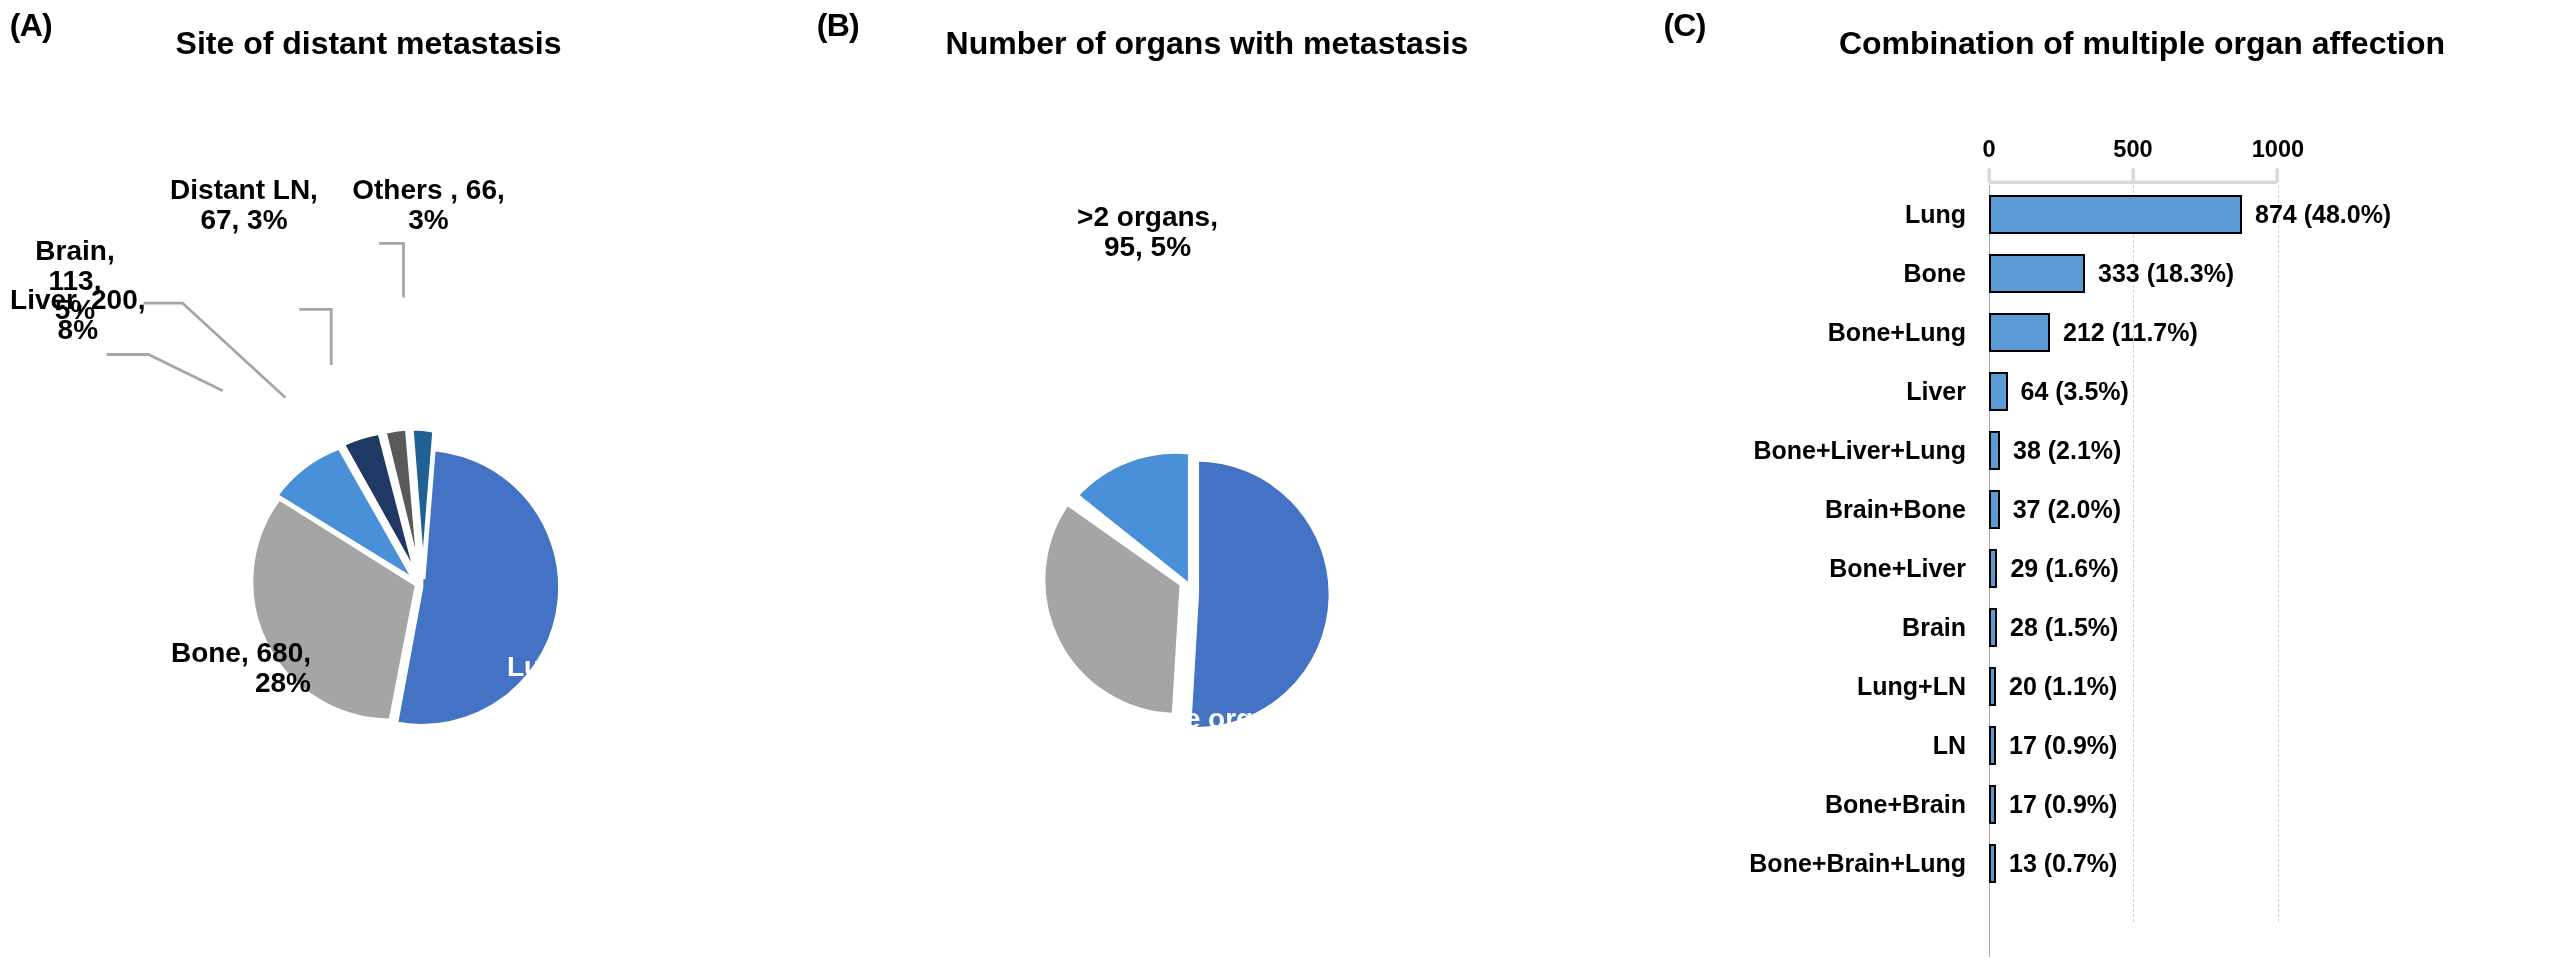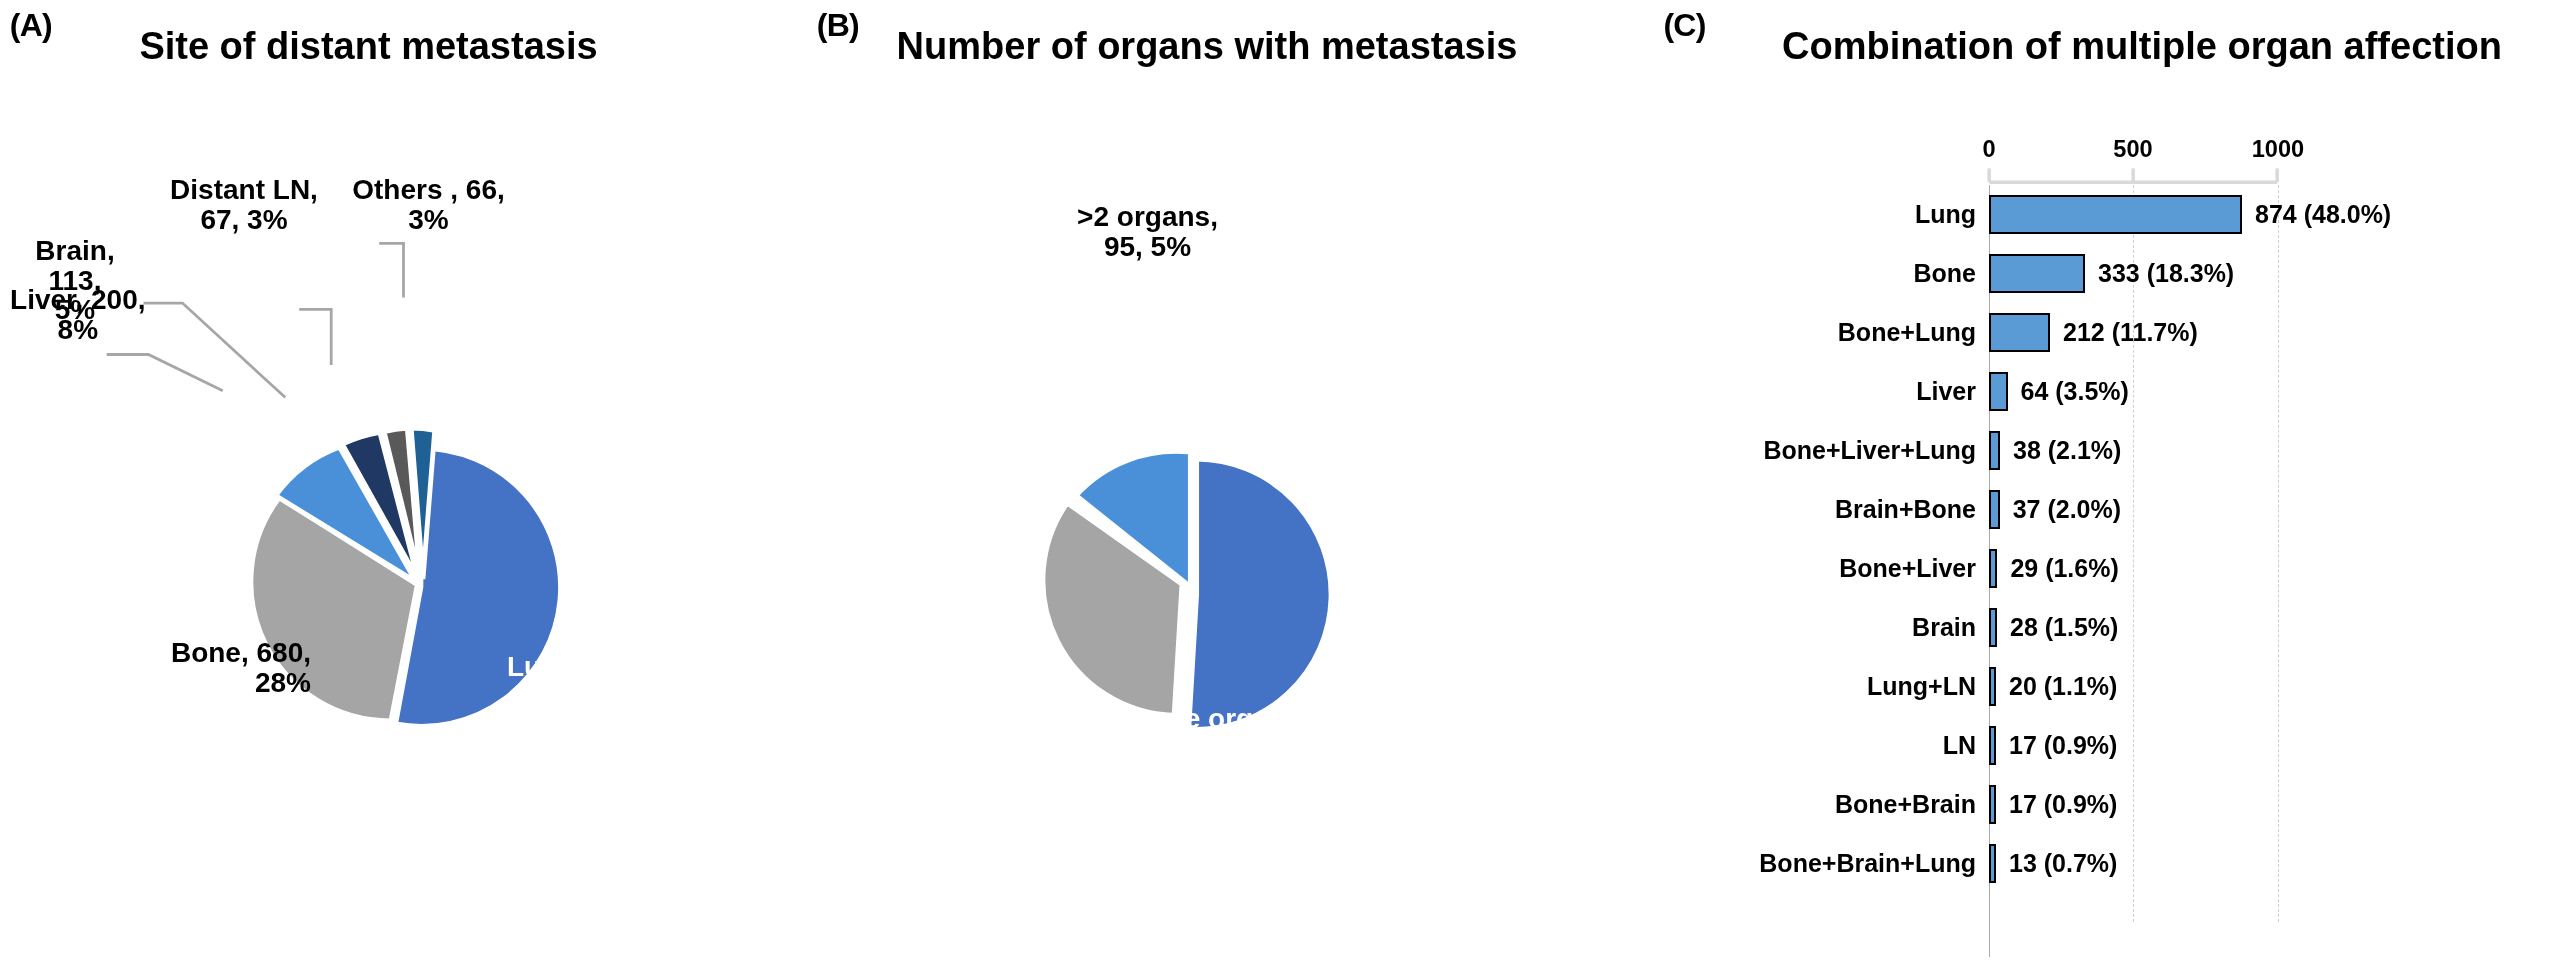--- a/index.html
+++ b/index.html
@@ -4,37 +4,37 @@
 <style>
   html,body{margin:0;padding:0;background:#ffffff;}
   body{width:2576px;height:962px;position:relative;overflow:hidden;
        font-family:"Liberation Sans","DejaVu Sans",sans-serif;color:#000;}
   .panel{position:absolute;top:0;height:962px;}
   #panel-a{left:0;width:807px;}
   #panel-b{left:807px;width:855px;}
   #panel-c{left:1662px;width:914px;}
 
   .panel-tag{position:absolute;font-weight:bold;font-size:32px;letter-spacing:-0.7px;}
-  .panel-title{position:absolute;font-weight:bold;font-size:38px;text-align:center;
+  .panel-title{position:absolute;font-weight:bold;font-size:32px;text-align:center;
                white-space:nowrap;}
 
   .pie-svg{position:absolute;}
   .cb-label{position:absolute;font-weight:bold;font-size:28px;line-height:1.06;
             text-align:center;white-space:pre-line;}
   .cb-label.inside{color:#ffffff;}
   .cb-label.outside{color:#000000;}
 
   
   .c-axis{position:absolute;}
   .c-tick-label{position:absolute;font-size:23.6px;font-weight:bold;text-align:center;
                 transform:translateX(-50%);white-space:nowrap;}
   .c-rows{position:absolute;left:0;top:185px;width:914px;}
   .c-row{position:relative;height:59px;display:flex;align-items:center;}
   .c-cat{width:327px;text-align:right;font-size:25px;font-weight:bold;
-         padding-right:13px;box-sizing:border-box;white-space:nowrap;}
+         padding-right:23px;box-sizing:border-box;white-space:nowrap;}
   .c-barwrap{position:relative;flex:1;height:59px;display:flex;align-items:center;}
   .c-bar{height:39px;background:#5B9BD5;border:2.8px solid #000;box-sizing:border-box;
          flex:0 0 auto;}
   .c-val{font-size:25px;font-weight:bold;white-space:nowrap;padding-left:13px;}
   .c-grid{position:absolute;top:0;width:0;border-left:1.4px dashed #cfcfcf;}
 </style>
 </head>
 <body>
 
 <section class="panel" id="panel-a">

